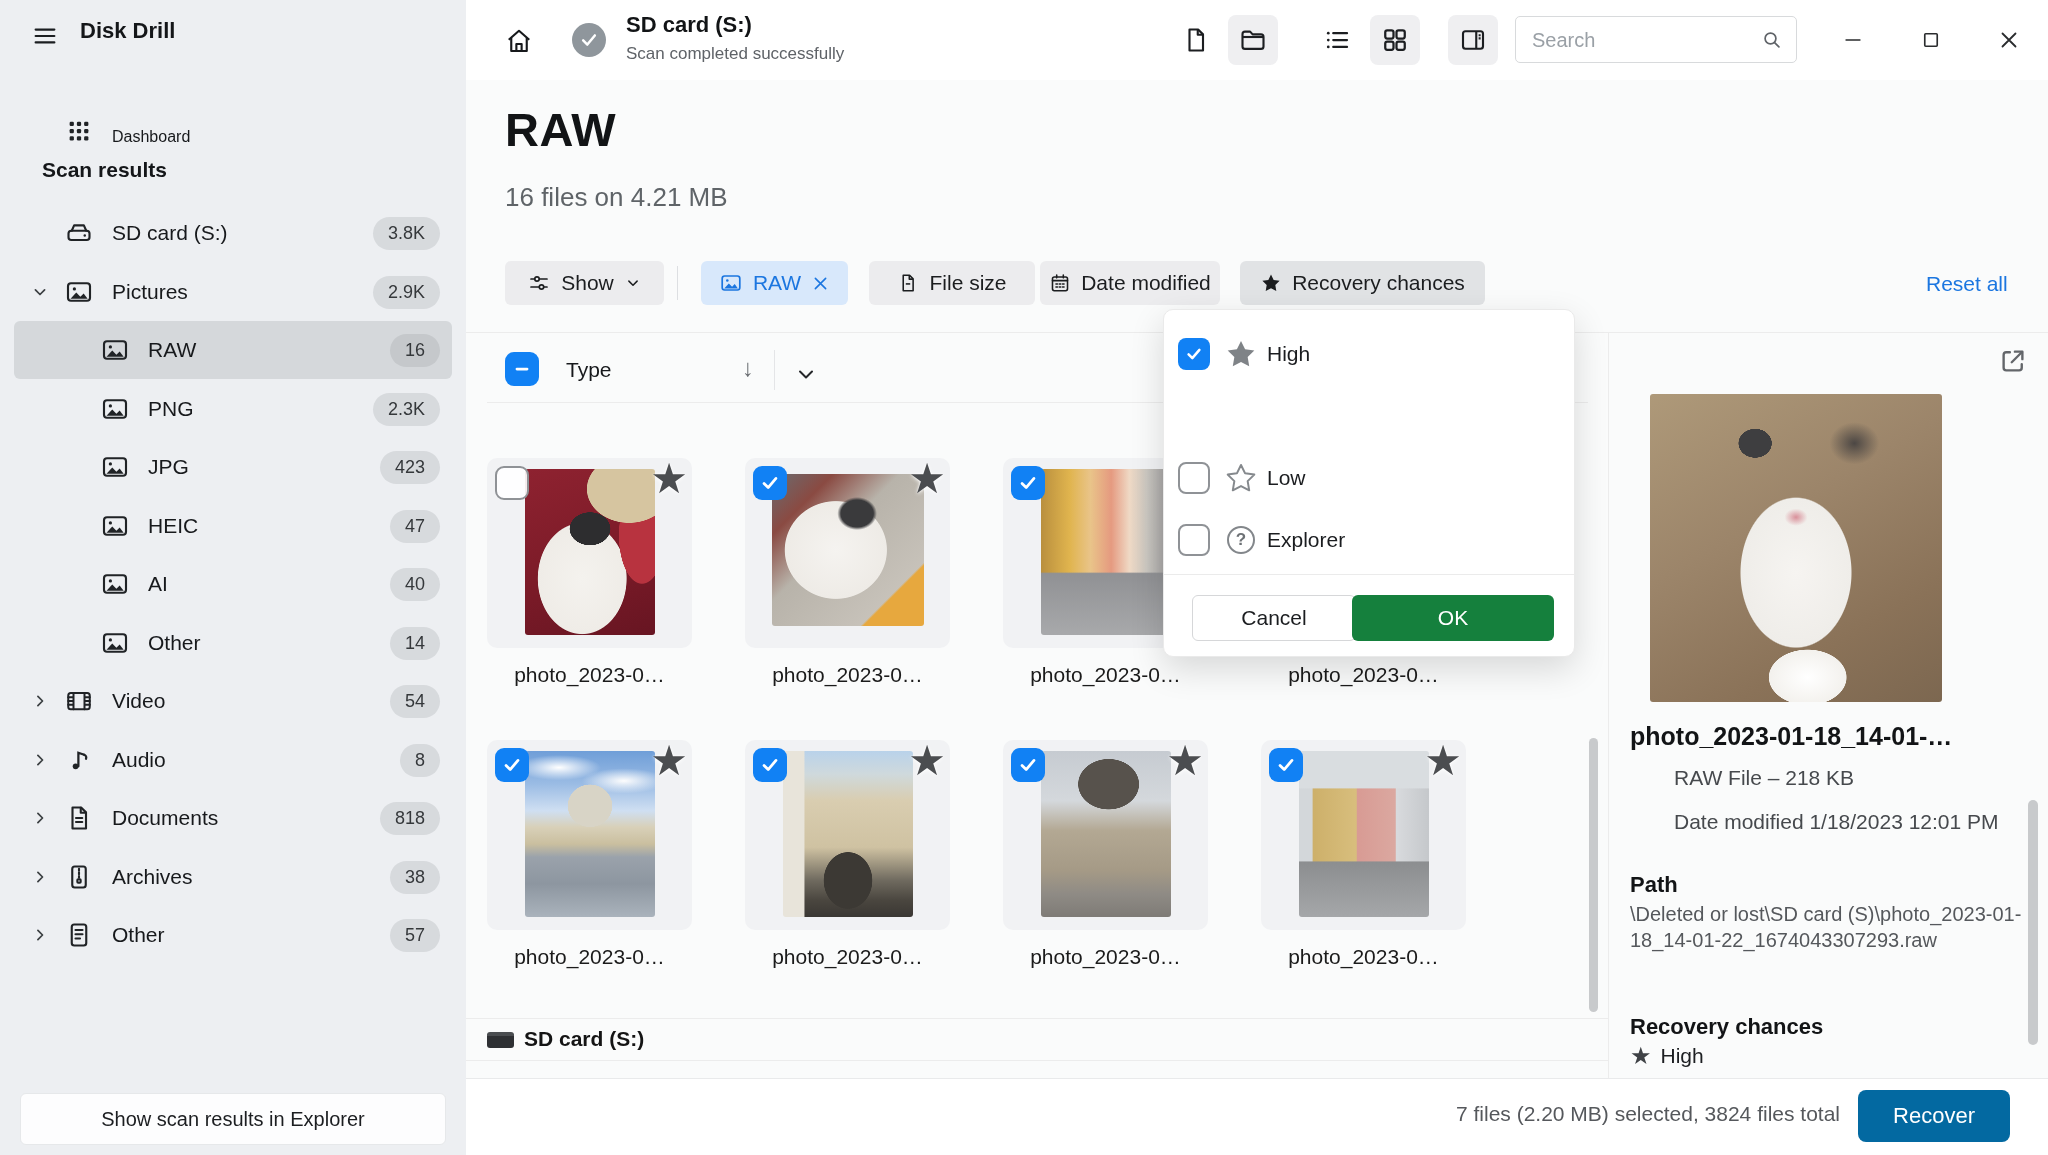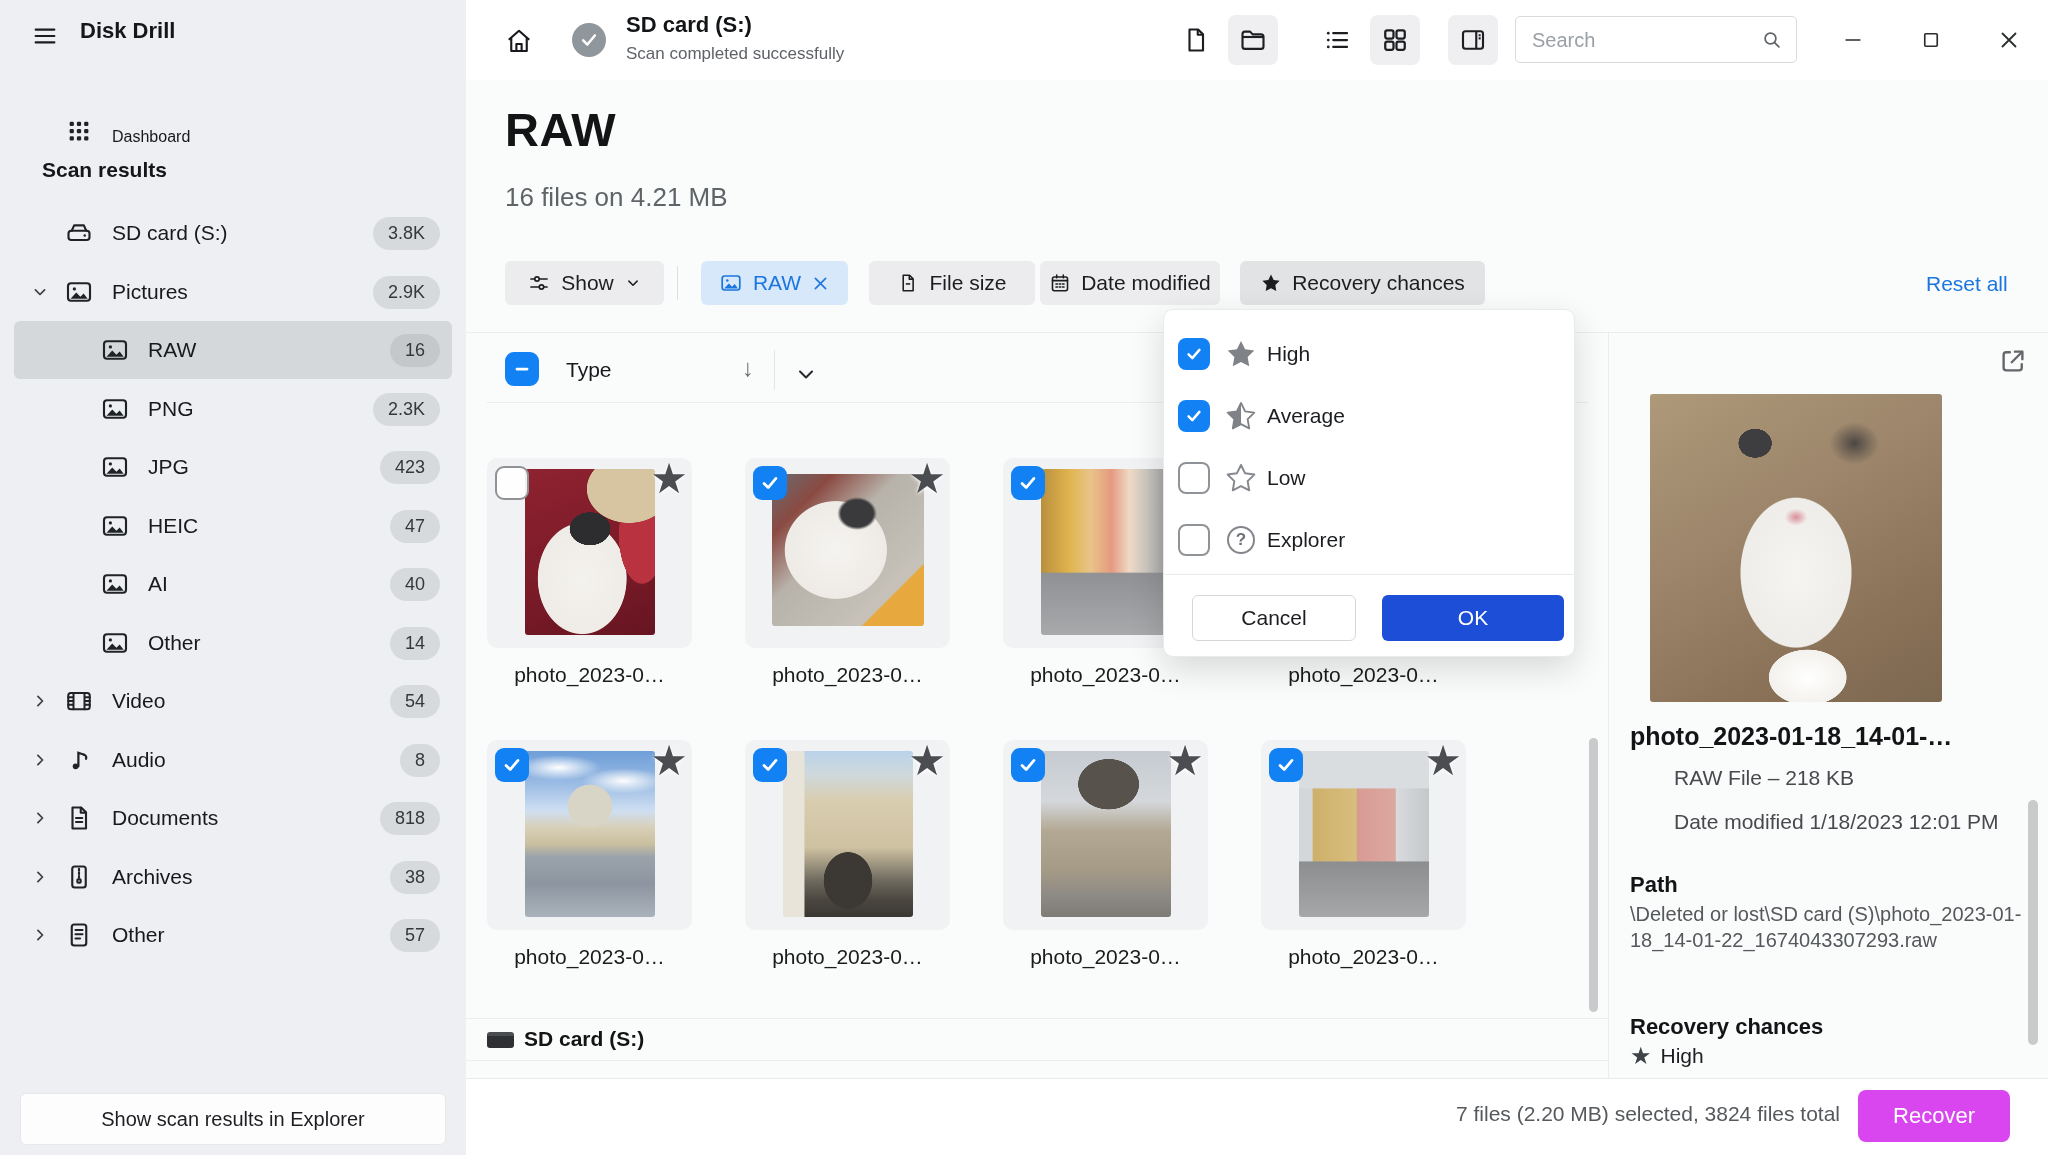--- a/index.html
+++ b/index.html
@@ -67,21 +67,21 @@
   .cap{position:absolute;width:205px;text-align:center;font-size:21px;color:#1b1b1b;white-space:nowrap}
 
   .grouplabel{position:absolute;left:524px;top:1027px;font-size:21px;font-weight:bold;color:#141414}
   .ssdicon{position:absolute;left:487px;top:1032px;width:27px;height:16px;border-radius:3px;background:#2e3033;border-top:4px solid #4a4d50;box-sizing:border-box}
 
   .scrollbar{position:absolute;background:#c8cacc;border-radius:5px}
 
   
   .footer{position:absolute;left:466px;top:1078px;right:0;bottom:0;background:#fff;border-top:1px solid #e9eaeb}
   .seltext{position:absolute;right:208px;top:1102px;font-size:21px;color:#55585c;white-space:nowrap}
-  .recoverbtn{position:absolute;left:1858px;top:1090px;width:152px;height:52px;background:#d946ef;border-radius:8px;display:flex;align-items:center;justify-content:center;color:#fff;font-size:22px}
+  .recoverbtn{position:absolute;left:1858px;top:1090px;width:152px;height:52px;background:#0369a1;border-radius:8px;display:flex;align-items:center;justify-content:center;color:#fff;font-size:22px}
 
   
   .vdivider{position:absolute;left:1608px;top:333px;width:1px;height:745px;background:#ececec}
   .extlink{position:absolute;left:1998px;top:346px;color:#63666a}
   .pv-img{position:absolute;left:1650px;top:394px;width:292px;height:308px;border-radius:3px;
     background:
       radial-gradient(30px 26px at 36% 16%, #3e3e40 0%, #3e3e40 55%, transparent 56%),
       radial-gradient(40px 34px at 70% 16%, #4c4744 0%, transparent 62%),
       radial-gradient(16px 12px at 50% 40%, #d9909a 0%, transparent 72%),
       radial-gradient(100px 135px at 50% 58%, #f6f4f1 0%, #efede9 55%, transparent 56%),
@@ -97,21 +97,21 @@
   
   .popup{position:absolute;left:1163px;top:309px;width:412px;height:348px;background:#fff;border:1px solid #eaeaea;border-radius:10px;
          box-shadow:0 12px 34px rgba(0,0,0,.14);z-index:60;box-sizing:border-box}
   .poprow{position:absolute;left:14px;right:14px;height:56px;display:flex;align-items:center}
   .poprow .cb{width:32px;height:32px;border-radius:8px;flex:0 0 32px}
   .popicon{margin-left:12px;width:38px;height:34px;display:flex;align-items:center;justify-content:center}
   .poplabel{margin-left:7px;font-size:21px;color:#1b1d20}
   .popdiv{position:absolute;left:0;right:0;top:264px;height:1px;background:#ebebeb}
   .popbtn{position:absolute;top:285px;height:46px;border-radius:6px;display:flex;align-items:center;justify-content:center;font-size:21px;box-sizing:border-box}
   .popbtn.cancel{left:28px;width:164px;background:#fff;border:1px solid #d6d7d9;color:#1b1d20}
-  .popbtn.ok{left:218px;width:182px;background:#1d4ed8;color:#fff}
+  .popbtn.ok{left:188px;width:202px;background:#15803d;color:#fff}
   .qcircle{width:28px;height:28px;border-radius:50%;border:2px solid #83878b;color:#6d7175;display:flex;align-items:center;justify-content:center;font-size:17px;font-weight:bold;box-sizing:border-box}
 
   
   .t1{background:
       radial-gradient(72px 58px at 80% 12%, #d6c5a0 0%, #d6c5a0 58%, transparent 59%),
       radial-gradient(44px 92px at 90% 40%, #b8333f 0%, #b8333f 52%, transparent 53%),
       radial-gradient(42px 34px at 50% 36%, #2d2d2f 0%, #2d2d2f 48%, transparent 49%),
       radial-gradient(80px 100px at 44% 66%, #f4f2ee 0%, #efece7 55%, transparent 56%),
       linear-gradient(160deg,#8e2230 0%,#7c1b28 55%,#671522 100%)}
   .t2{background:
@@ -658,39 +658,20 @@
           <path d="M5.5 12.5l4.5 4.5 8.5-10"></path>
         </svg>
       </span>
     <span class="popicon">
         <svg width="34" height="34" viewBox="0 0 24 24">
           <path d="M12 2.8l2.9 5.9 6.5.9-4.7 4.6 1.1 6.5-5.8-3-5.8 3 1.1-6.5L2.6 9.6l6.5-.9z" fill="#7f8387"></path>
         </svg>
       </span>
     <span class="poplabel">High</span>
   </div>
-  <div class="poprow" style="top:78px">
-    <span class="cb on">
-        <svg width="20" height="20" viewBox="0 0 24 24" fill="none" stroke="#fff" stroke-width="3" stroke-linecap="round" stroke-linejoin="round">
-          <path d="M5.5 12.5l4.5 4.5 8.5-10"></path>
-        </svg>
-      </span>
-    <span class="popicon">
-        <svg width="34" height="34" viewBox="0 0 24 24">
-          <defs>
-            <linearGradient id="halfstar" x1="0" x2="1" y1="0" y2="0">
-              <stop offset="50%" stop-color="#7f8387"></stop>
-              <stop offset="50%" stop-color="#ffffff"></stop>
-            </linearGradient>
-          </defs>
-          <path d="M12 2.8l2.9 5.9 6.5.9-4.7 4.6 1.1 6.5-5.8-3-5.8 3 1.1-6.5L2.6 9.6l6.5-.9z" fill="url(#halfstar)" stroke="#7f8387" stroke-width="1.3" stroke-linejoin="round"></path>
-        </svg>
-      </span>
-    <span class="poplabel">Average</span>
-  </div>
   <div class="poprow" style="top:140px">
     <span class="cb off" style="border-radius:8px"></span>
     <span class="popicon">
         <svg width="34" height="34" viewBox="0 0 24 24">
           <path d="M12 2.8l2.9 5.9 6.5.9-4.7 4.6 1.1 6.5-5.8-3-5.8 3 1.1-6.5L2.6 9.6l6.5-.9z" fill="none" stroke="#85898d" stroke-width="1.4" stroke-linejoin="round"></path>
         </svg>
       </span>
     <span class="poplabel">Low</span>
   </div>
   <div class="poprow" style="top:202px">

